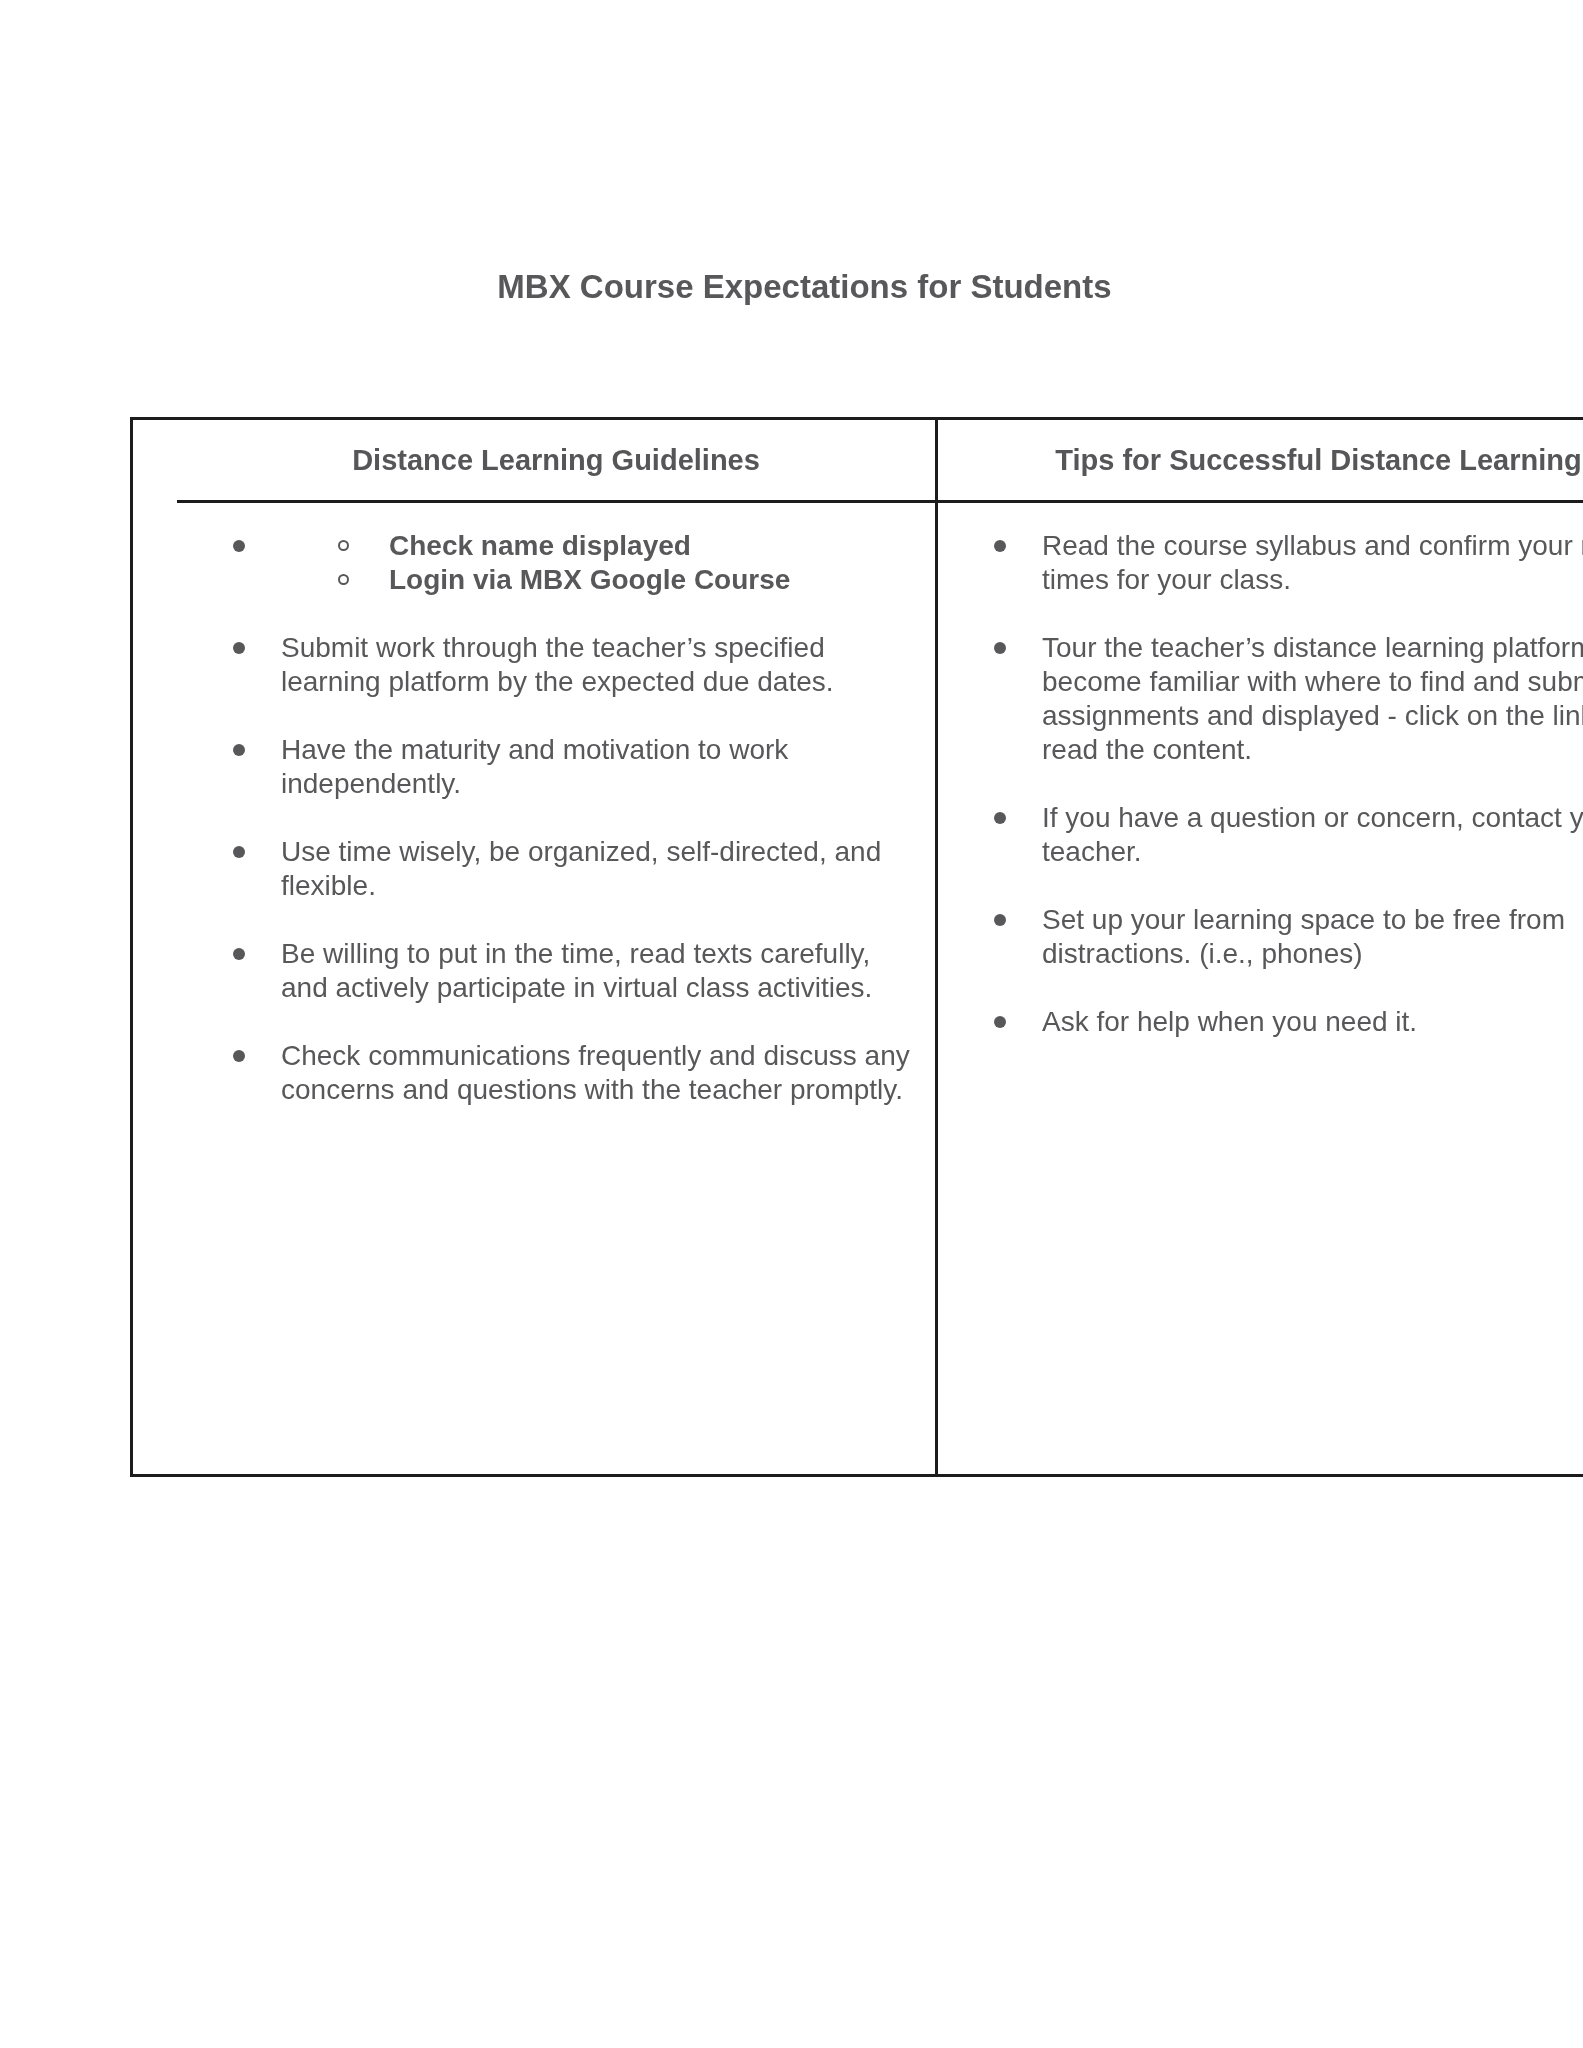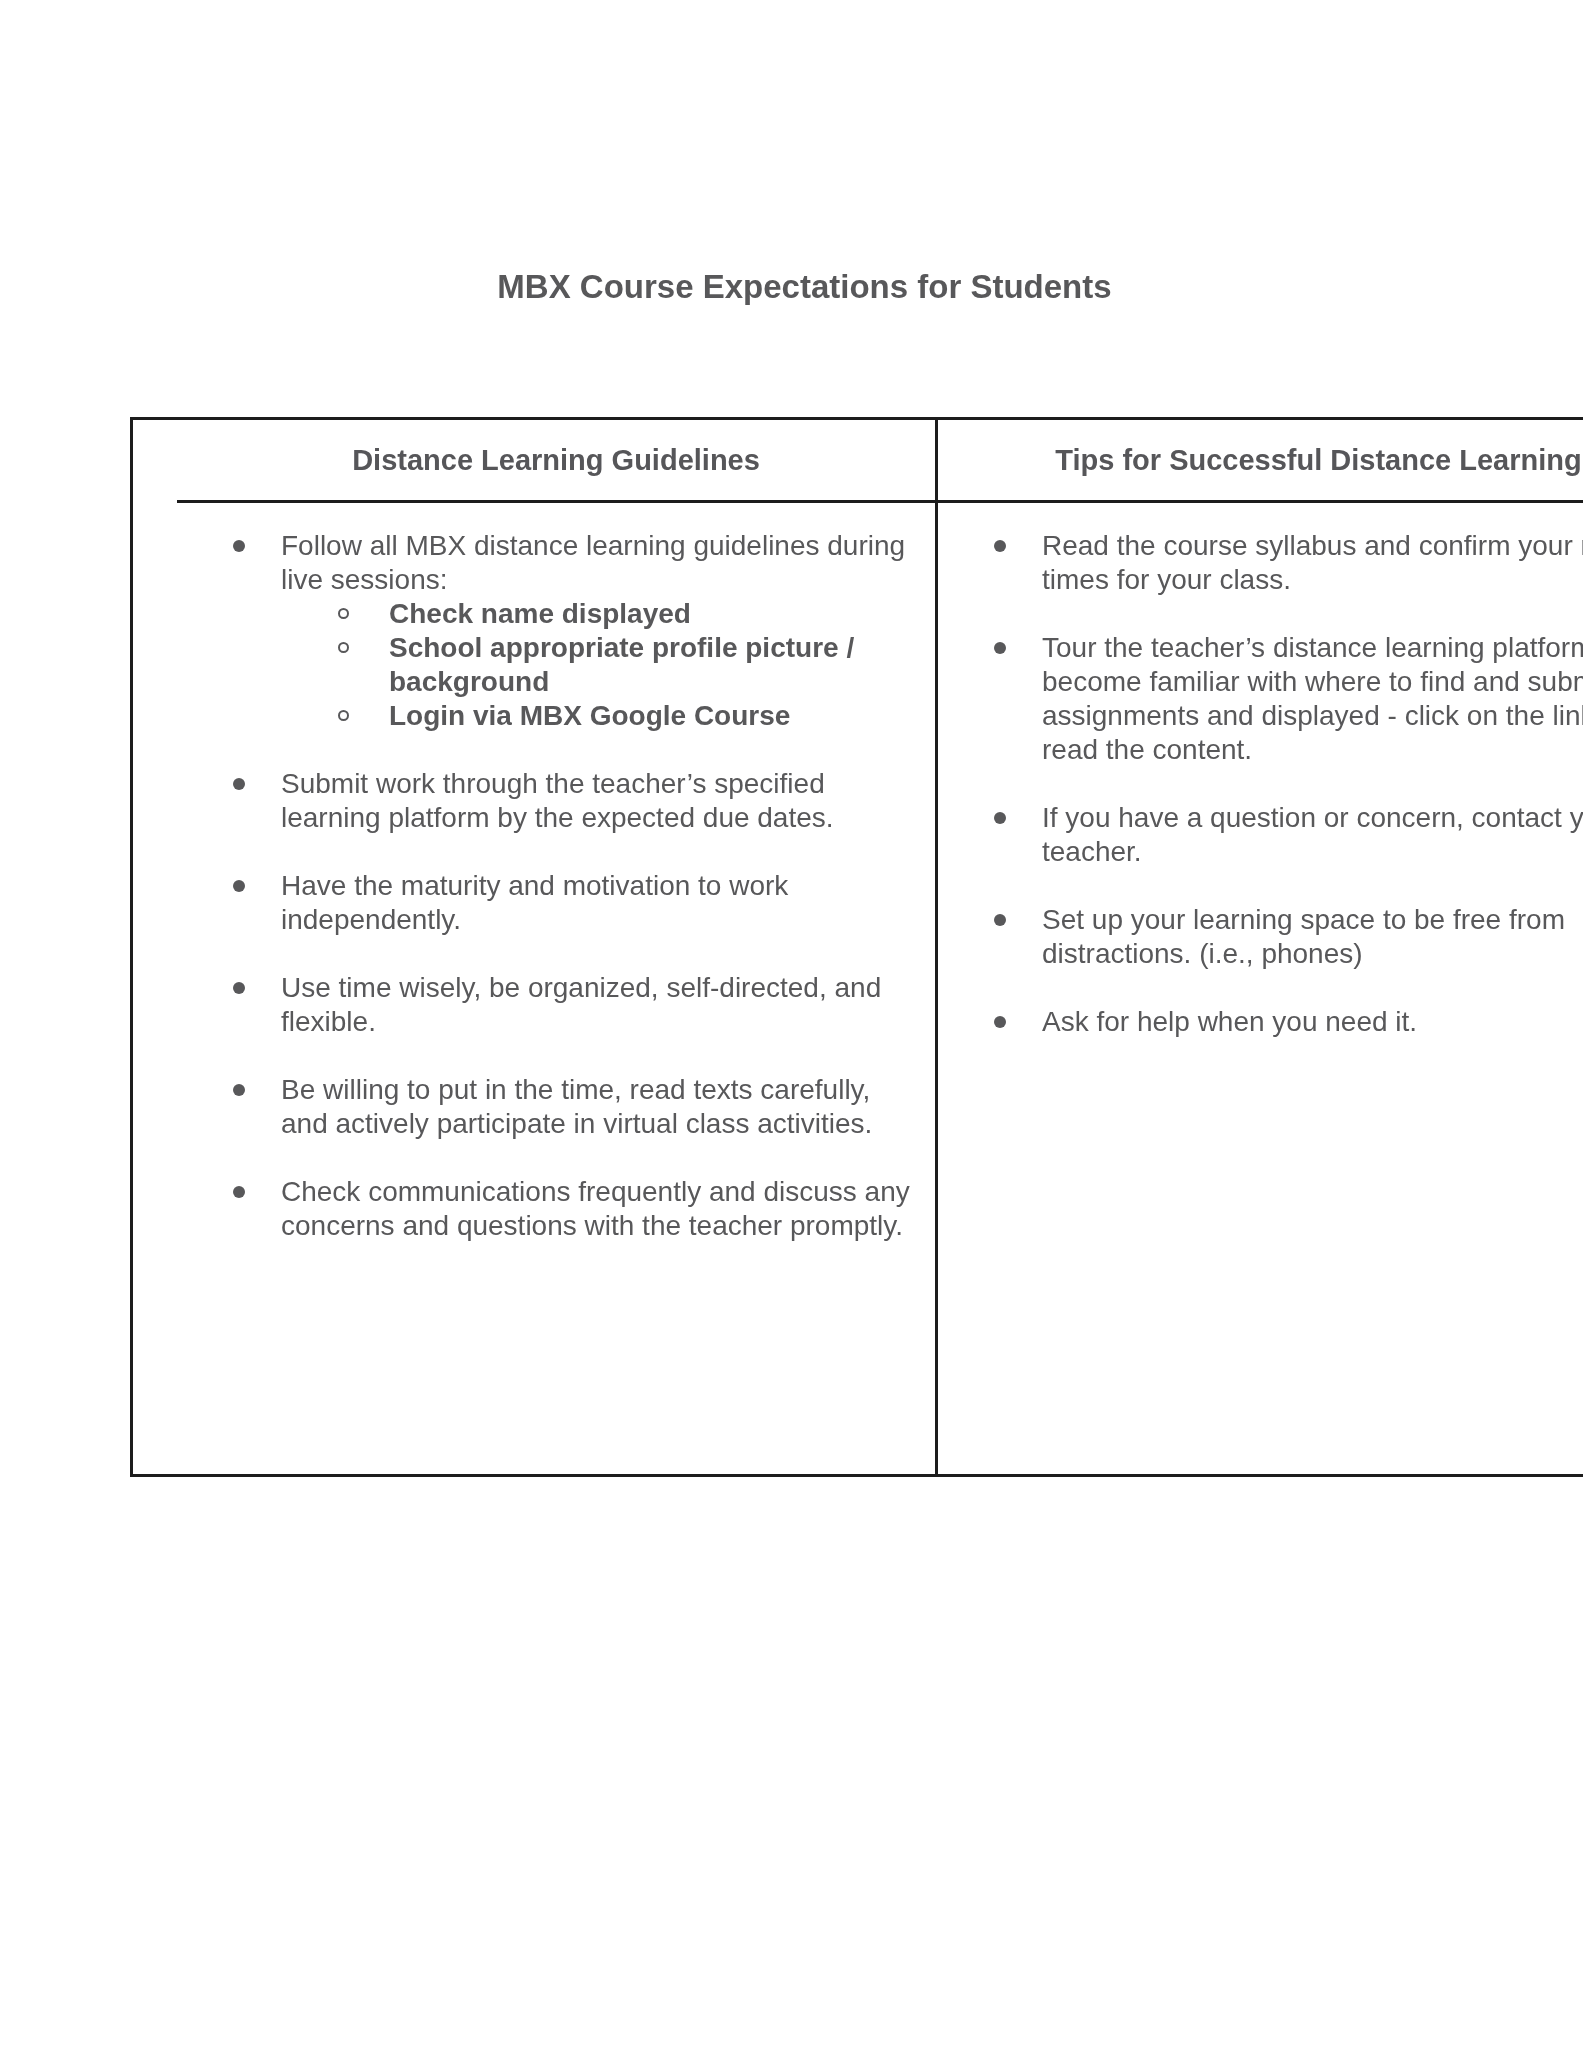--- a/index.html
+++ b/index.html
@@ -125,32 +125,27 @@
       </div>
     </div>
 
     <div class="body-row">
 
       <div class="body-cell first">
         <ul class="bullets">
 
           <li class="item">
             <span class="marker dot"></span>
-            <span>Follow all MBX distance learning guidelines during live sessions:</span>
             <ul class="sub">
               <li class="item">
                 <span class="marker circle"></span>
                 <span>Check name displayed</span>
               </li>
               <li class="item">
                 <span class="marker circle"></span>
-                <span>School appropriate profile picture / background</span>
-              </li>
-              <li class="item">
-                <span class="marker circle"></span>
                 <span>Login via MBX Google Course</span>
               </li>
             </ul>
           </li>
 
 
           <li class="item">
             <span class="marker dot"></span>
             <span>Submit work through the teacher’s specified learning platform by the expected due dates.</span>
           </li>

